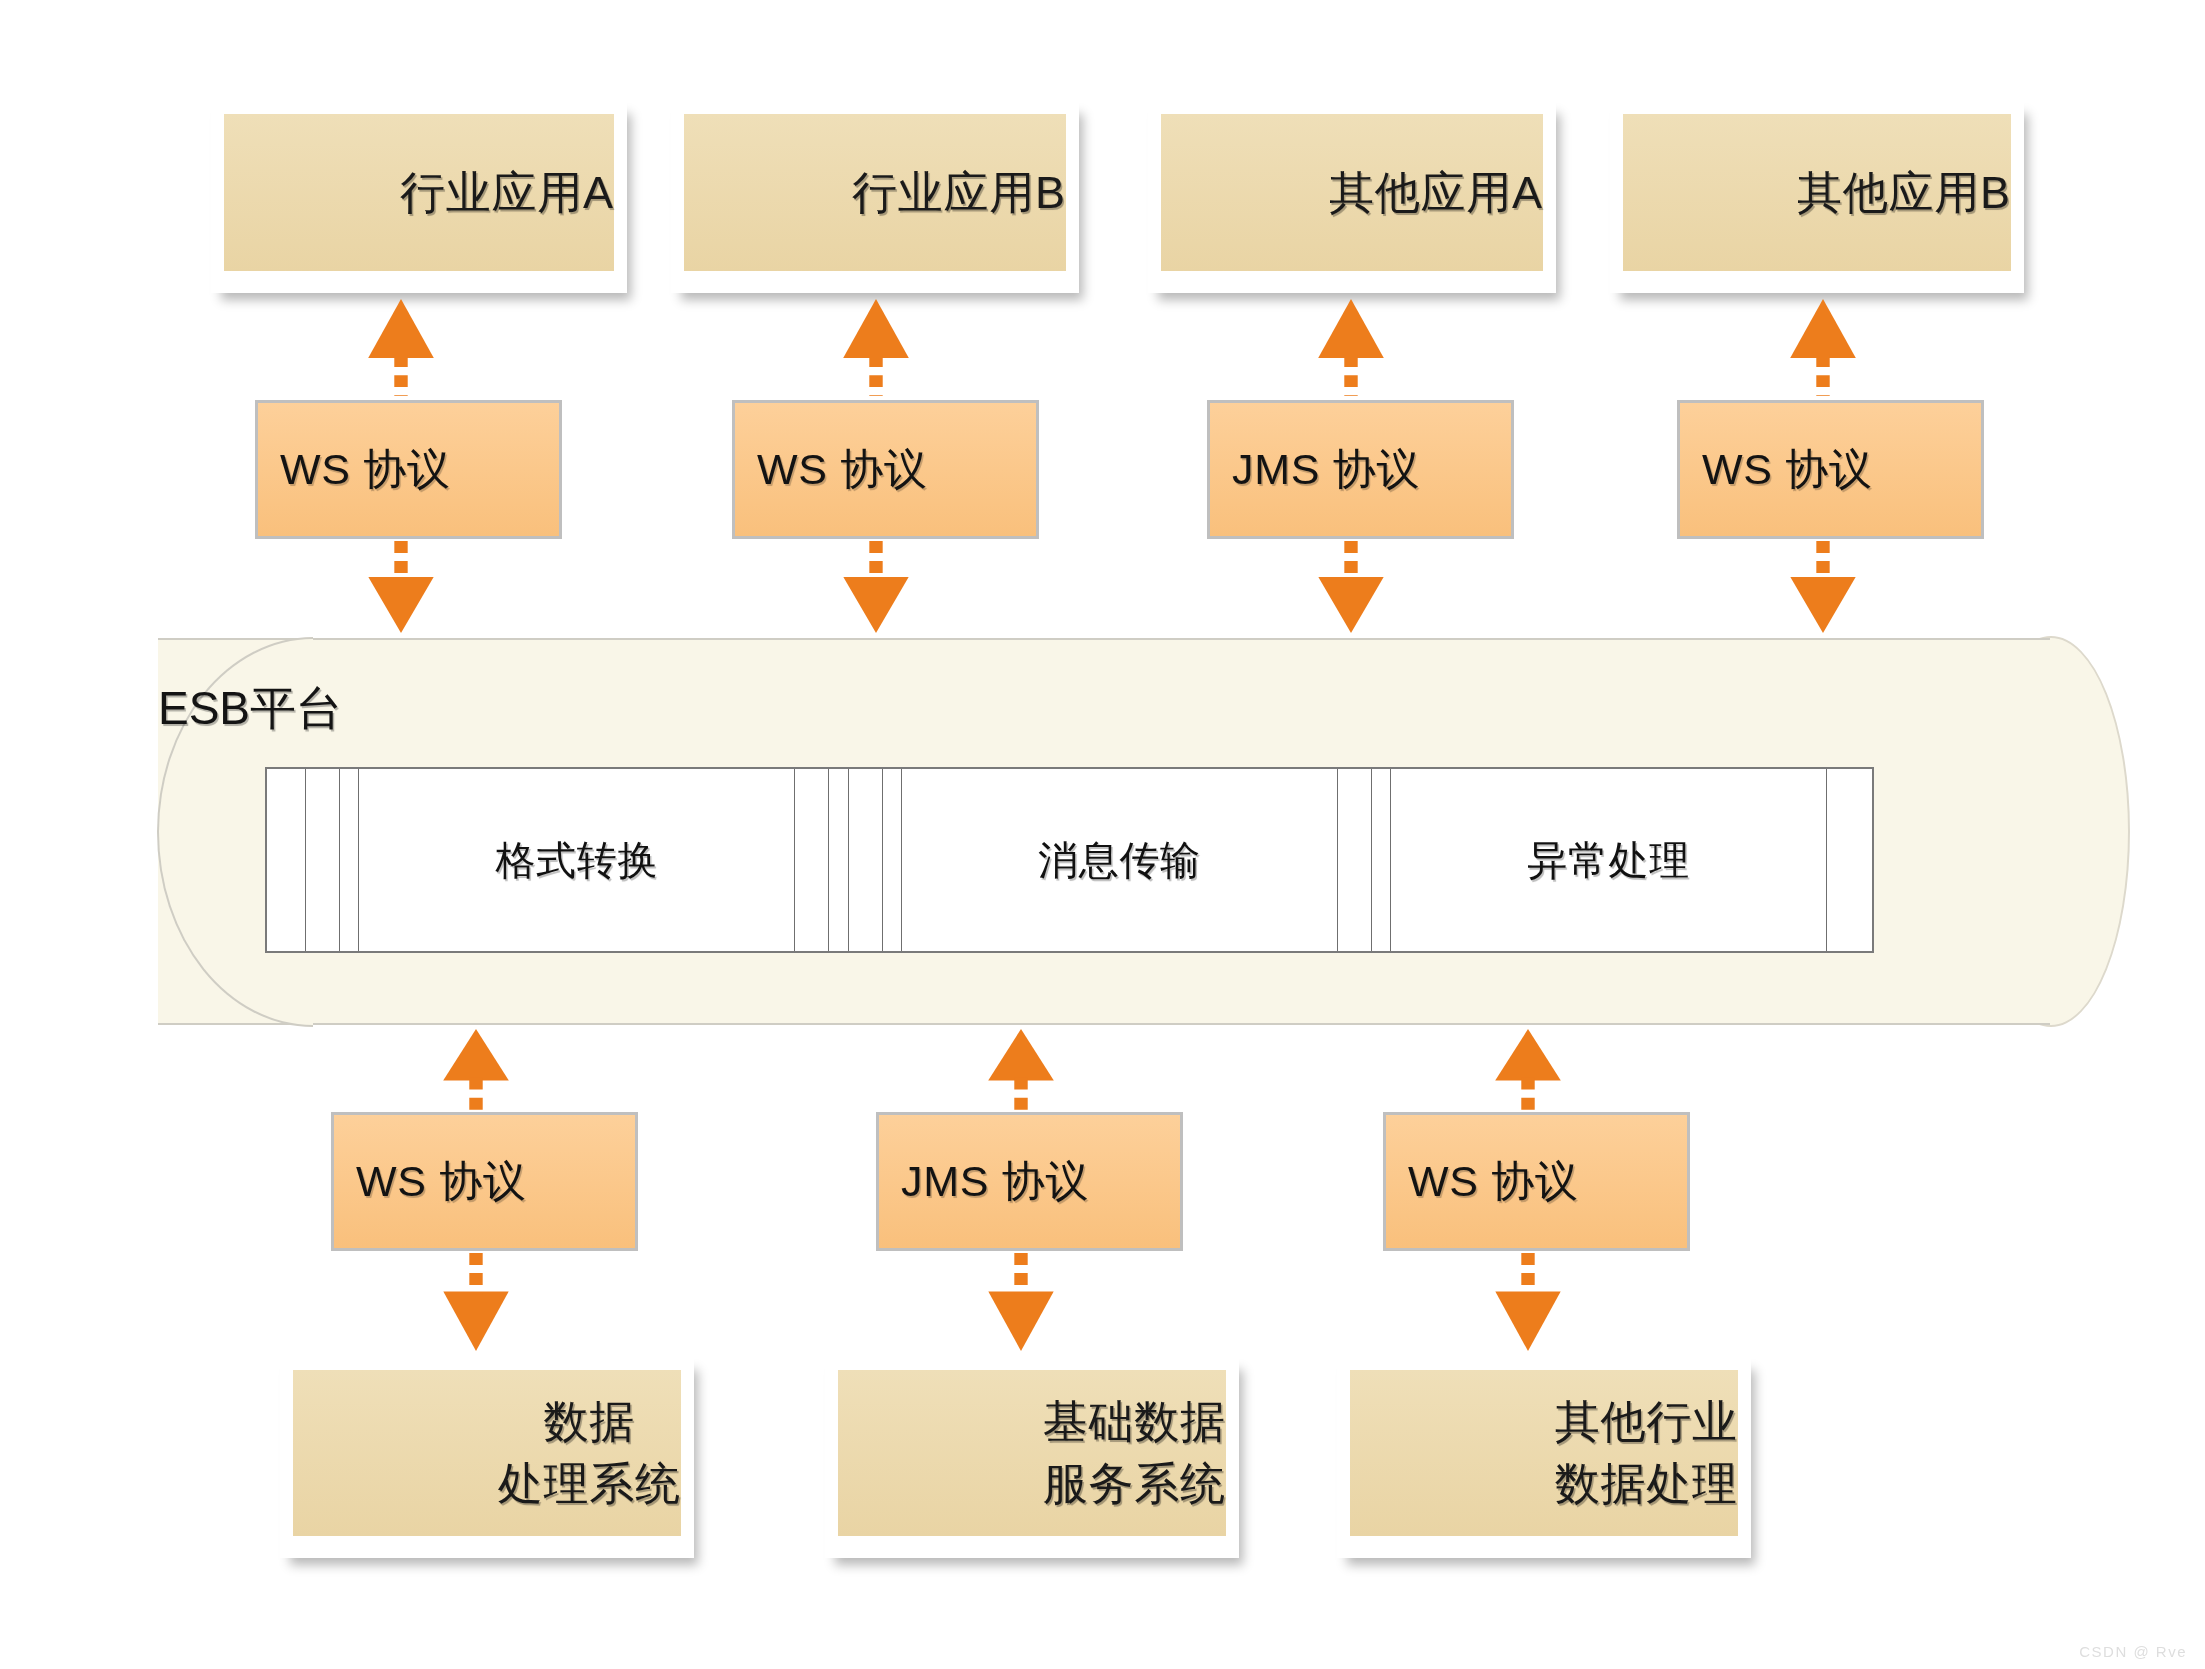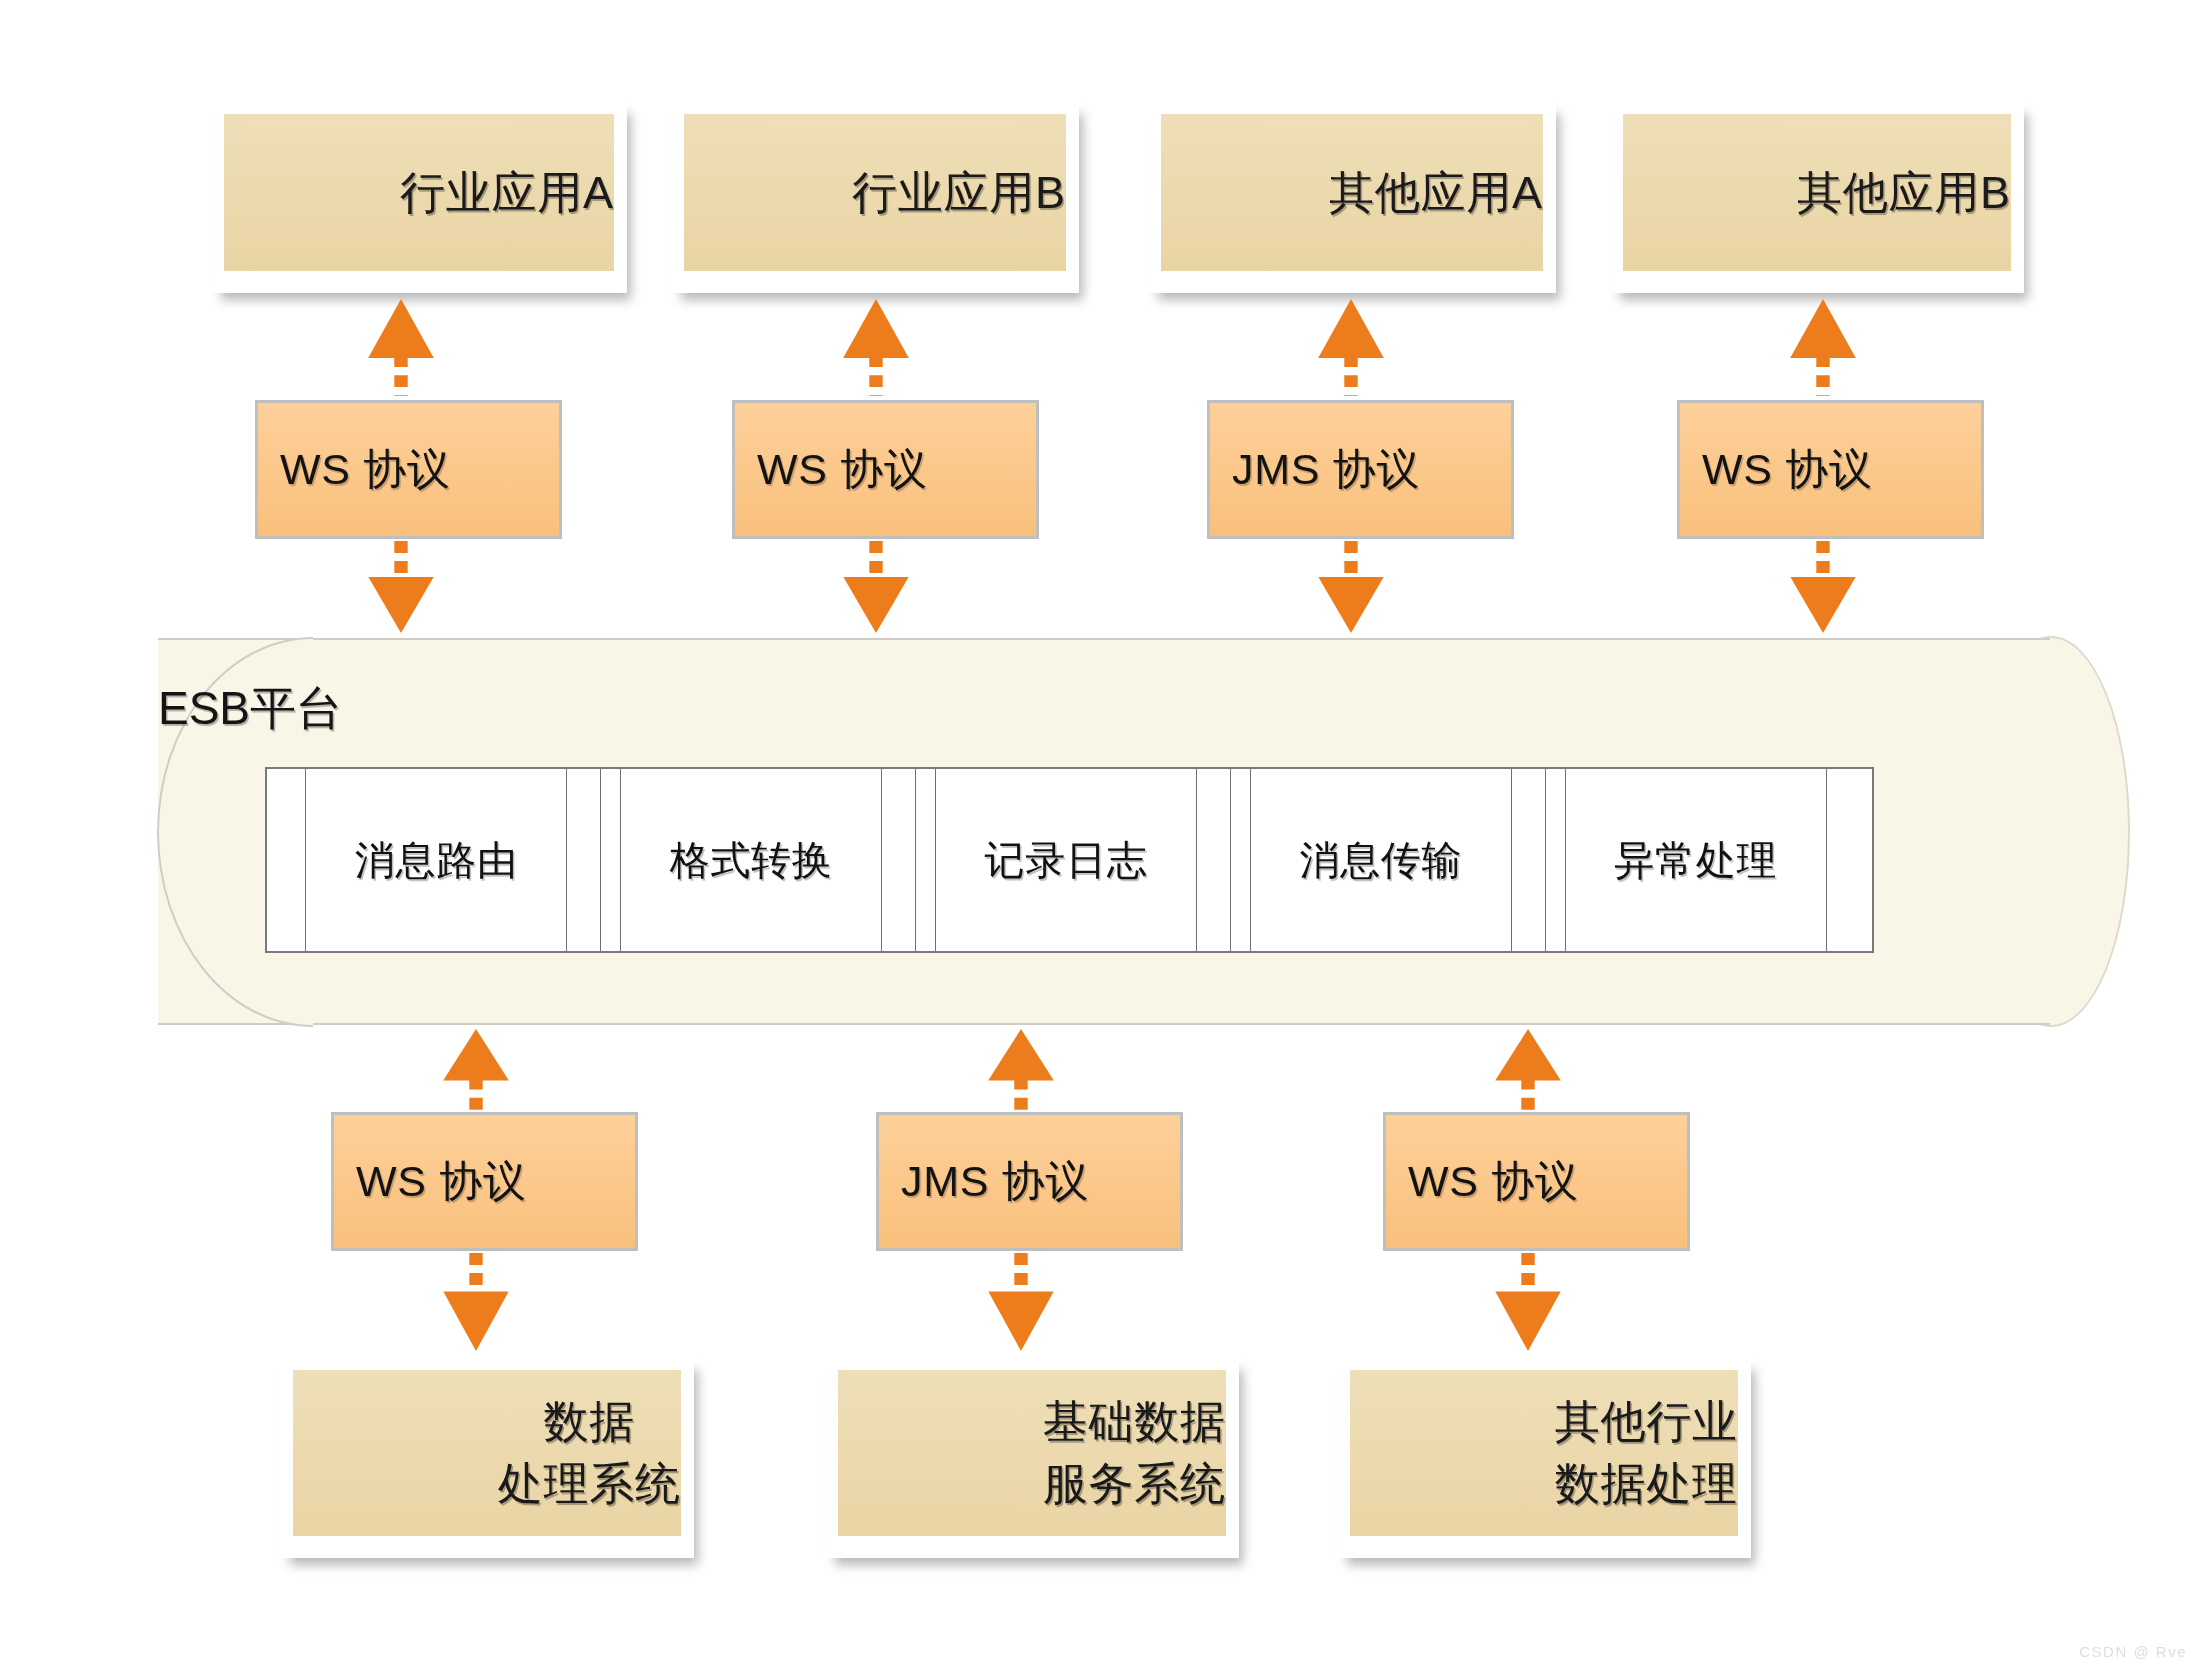--- a/index.html
+++ b/index.html
@@ -244,33 +244,27 @@
       </div>
     </div>
 
   <div id="cylinder" style="left: 158px; top: 638px; width: 1892px; height: 387px;">
     <div id="cyl-right-cap"></div>
     <div id="cyl-body"></div>
     <div id="cyl-left"></div>
     <div id="cyl-title">ESB平台</div>
     <div id="esb-table" style="left: 107px; top: 129px; width: 1609px; height: 186px;">
         <div class="cell spacer" style="flex: 0 0 39px;"></div>
-        <div class="cell" style="flex: 1 1 auto;">
-          <span class="label">消息路由</span>
-        </div>
         <div class="cell spacer" style="flex: 0 0 34px;"></div>
         <div class="cell spacer" style="flex: 0 0 19.4px;"></div>
         <div class="cell" style="flex: 1 1 auto;">
           <span class="label">格式转换</span>
         </div>
         <div class="cell spacer" style="flex: 0 0 34px;"></div>
         <div class="cell spacer" style="flex: 0 0 19.4px;"></div>
-        <div class="cell" style="flex: 1 1 auto;">
-          <span class="label">记录日志</span>
-        </div>
         <div class="cell spacer" style="flex: 0 0 34px;"></div>
         <div class="cell spacer" style="flex: 0 0 19.4px;"></div>
         <div class="cell" style="flex: 1 1 auto;">
           <span class="label">消息传输</span>
         </div>
         <div class="cell spacer" style="flex: 0 0 34px;"></div>
         <div class="cell spacer" style="flex: 0 0 19.4px;"></div>
         <div class="cell" style="flex: 1 1 auto;">
           <span class="label">异常处理</span>
         </div>

